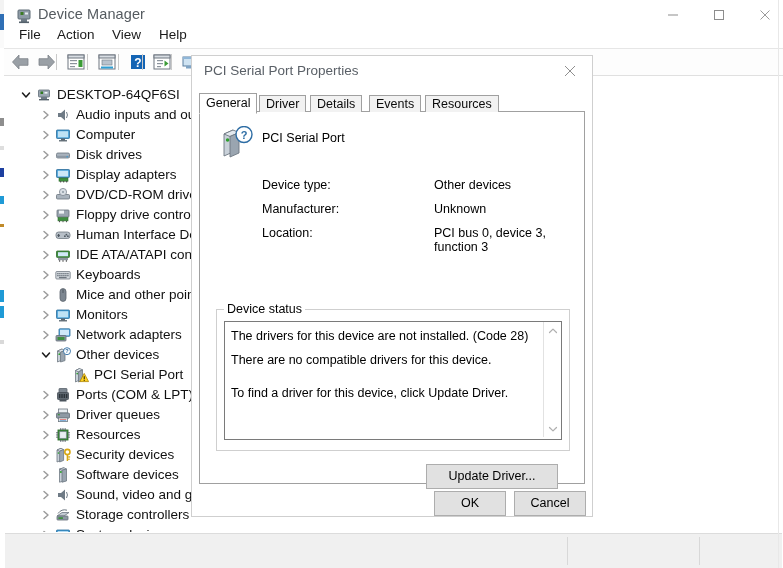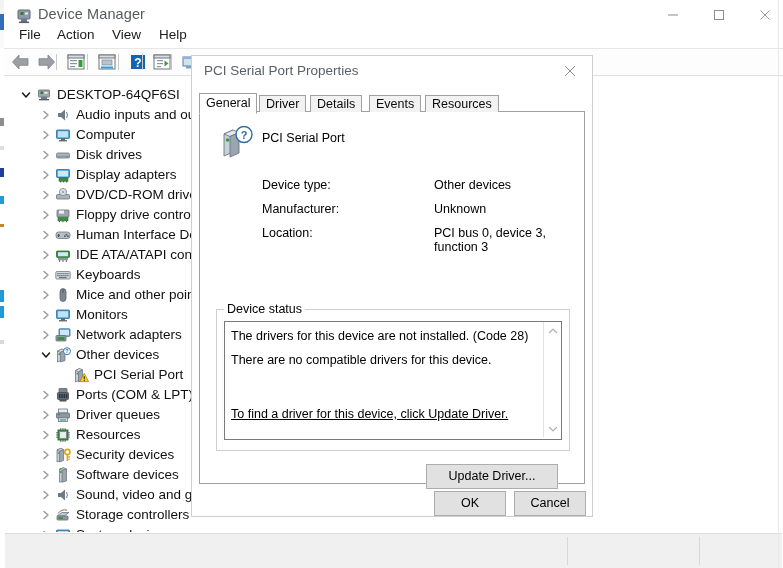--- a/index.html
+++ b/index.html
@@ -636,21 +636,21 @@
 
       <span class="fld-label" style="left:62px;top:114px;">Location:</span>
       <span class="fld-value" style="top:114px;">PCI bus 0, device 3, function 3</span>
 
       <div class="gbox"></div>
       <span class="gbox-title">Device status</span>
 
       <div class="statusbox">
         <span class="line" style="top:7px;">The drivers for this device are not installed. (Code 28)</span>
         <span class="line" style="top:31px;">There are no compatible drivers for this device.</span>
-        <span class="line" style="top:85px;text-decoration:underline;">To find a driver for this device, click Update Driver.</span>
+        <span class="line" style="top:64px;">To find a driver for this device, click Update Driver.</span>
 
         <div class="vscroll">
           <div class="vsbtn" style="top:0;">
             <svg width="9" height="7" viewBox="0 0 9 7">
                 <path d="M1 5 L4.5 1.6 L8 5" fill="none" stroke="#b0b0b0" stroke-width="1.3" stroke-linecap="round" stroke-linejoin="round"></path>
               </svg>
           </div>
           <div class="vsbtn" style="top:98px;">
             <svg width="9" height="7" viewBox="0 0 9 7">
                 <path d="M1 2 L4.5 5.4 L8 2" fill="none" stroke="#b0b0b0" stroke-width="1.3" stroke-linecap="round" stroke-linejoin="round"></path>

